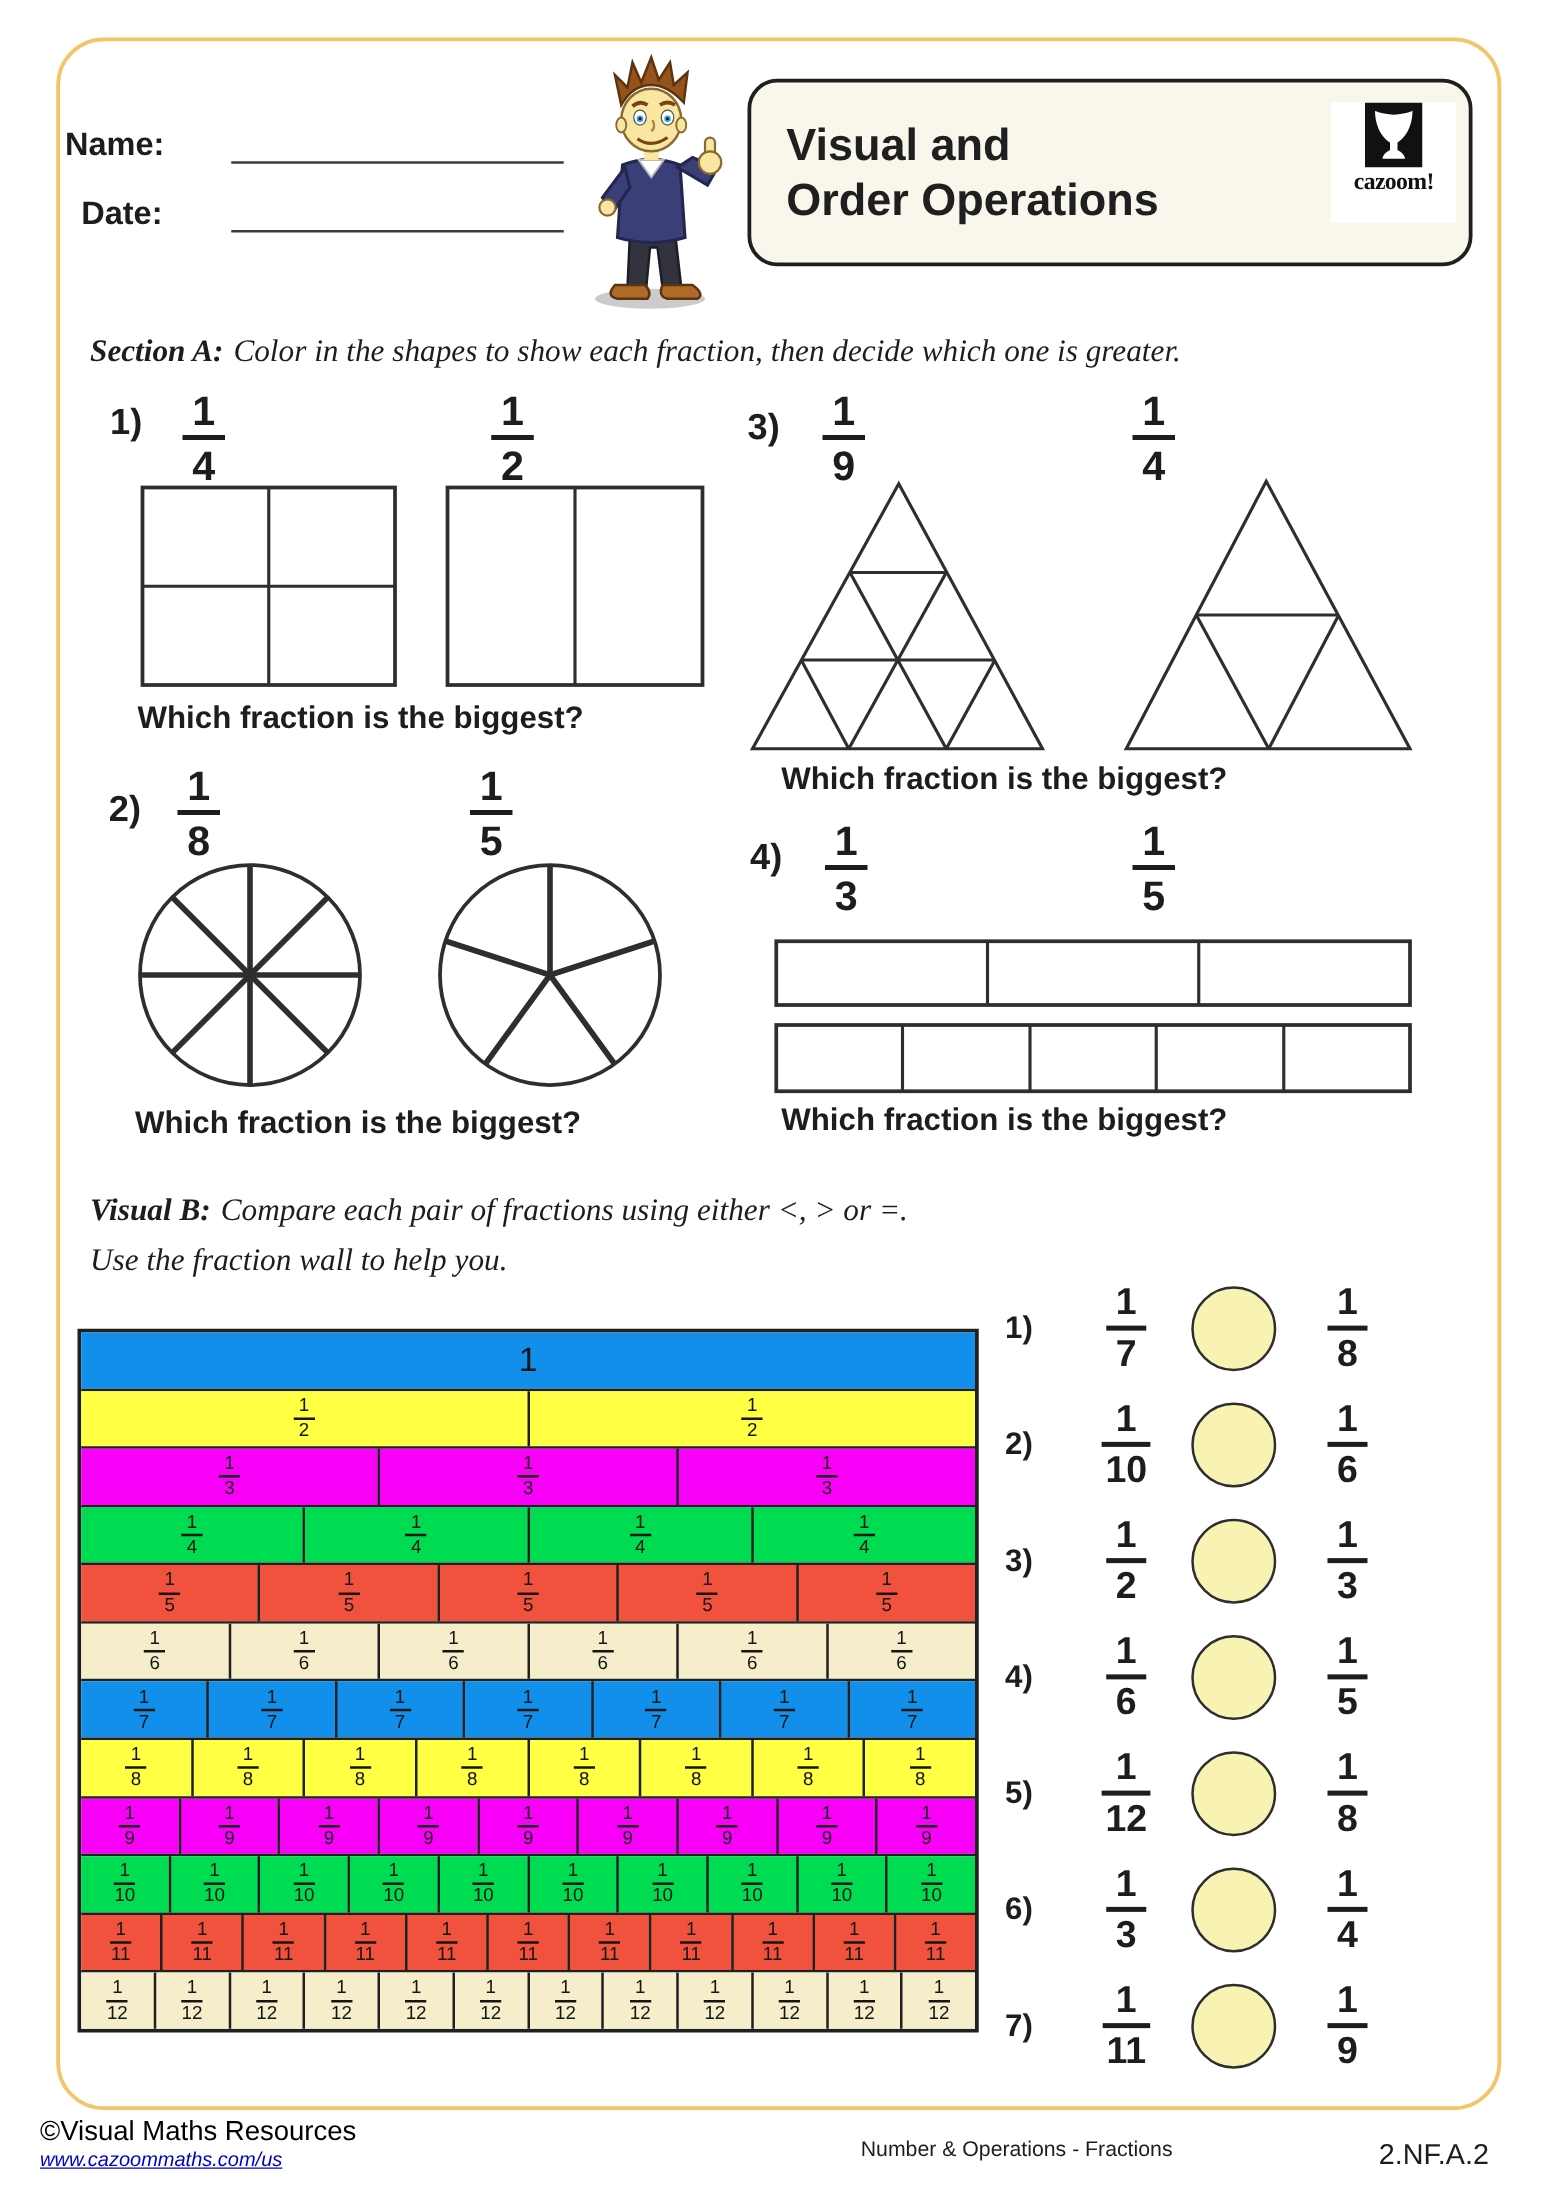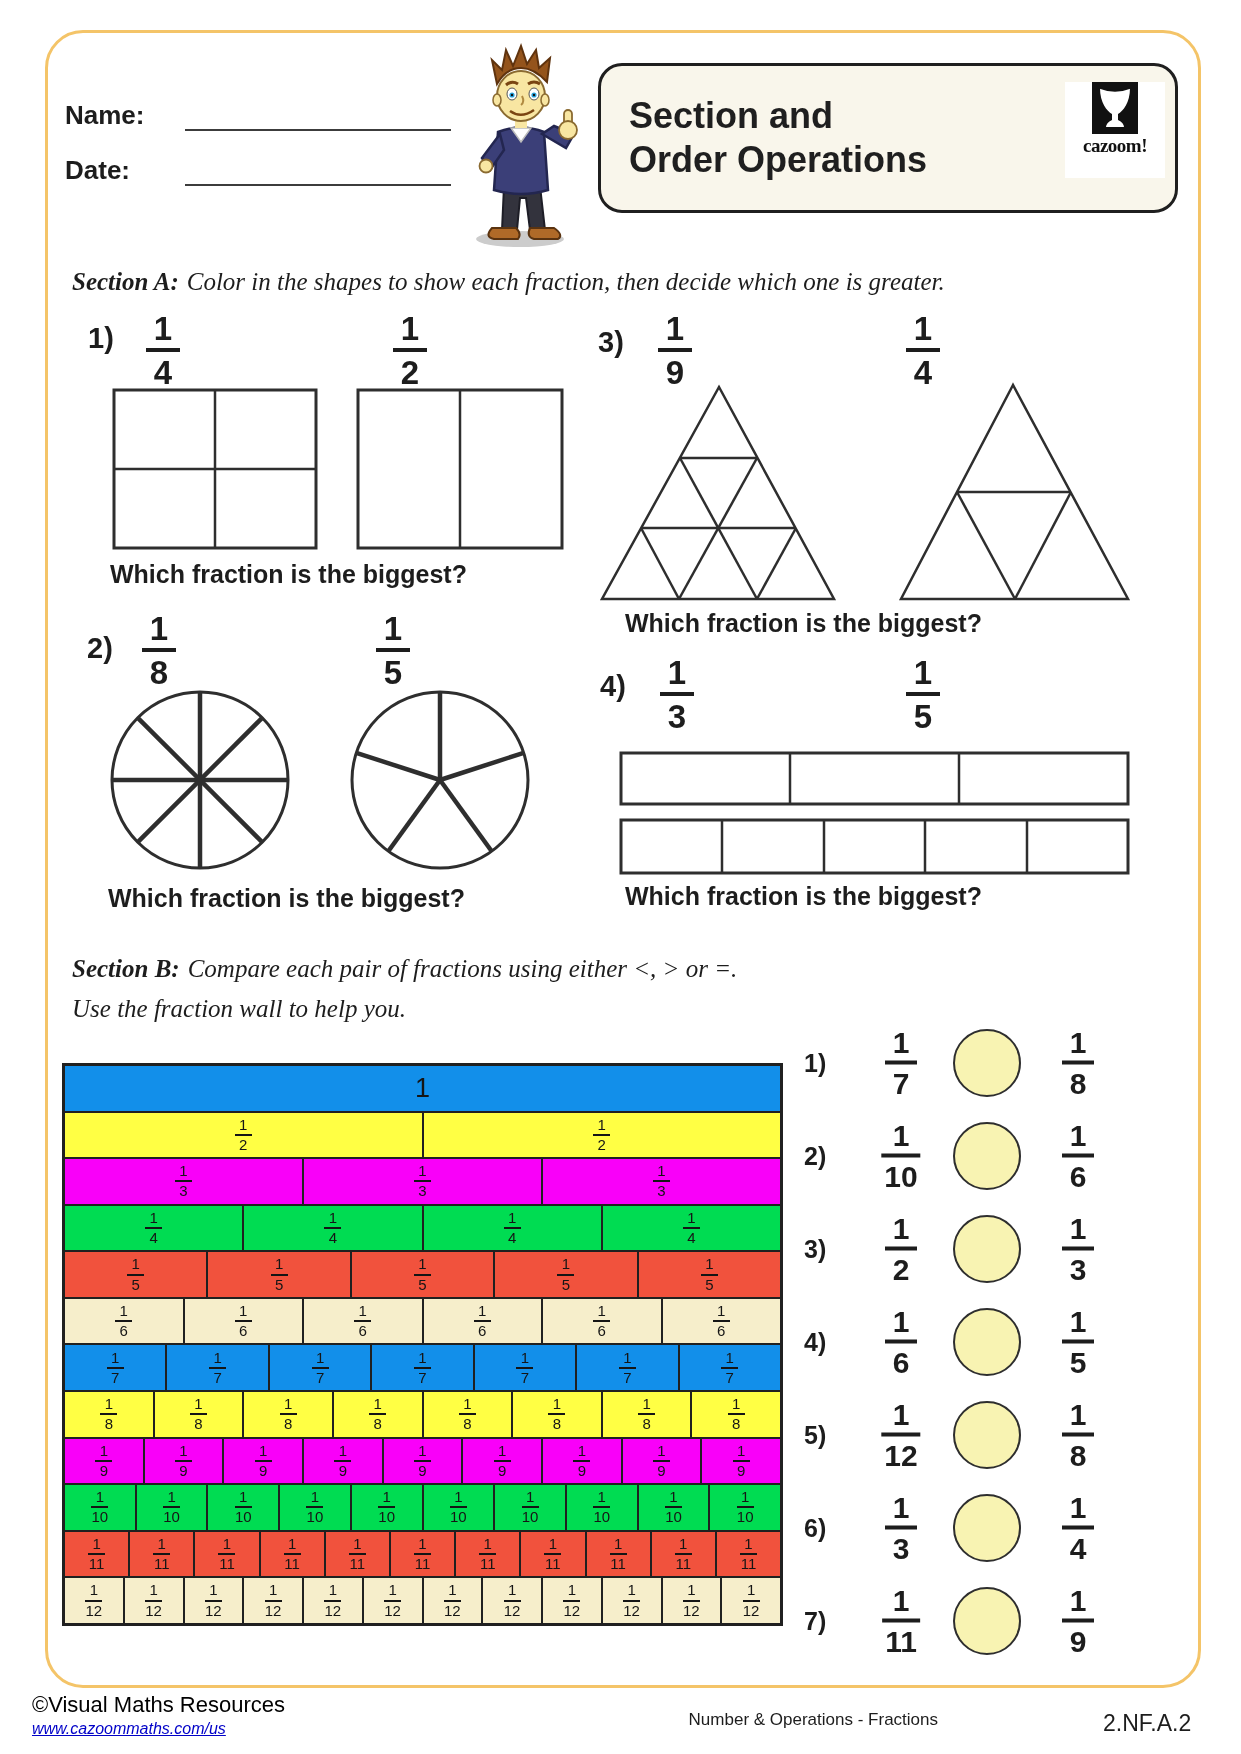--- a/index.html
+++ b/index.html
@@ -53,21 +53,21 @@
   .foot-link{position:absolute;font-size:16px;color:var(--link,#0000C8);text-decoration:underline;font-style:italic;}
   .foot-center{position:absolute;left:338px;top:1710px;width:600px;text-align:right;font-size:17px;}
   .foot-code{position:absolute;left:1103px;top:1710px;font-size:23px;}
 </style>
 </head>
 <body>
 
 <div class="page">
   <div class="frame"></div>
 
-  <span class="fieldlabel" style="left:65px;top:100px">Name:</span>
+  <span class="fieldlabel" style="left:52px;top:100px">Name:</span>
   <div class="writeline" style="left:185px;top:129px;width:266px"></div>
   <span class="fieldlabel" style="left:65px;top:155px">Date:</span>
   <div class="writeline" style="left:185px;top:184px;width:266px"></div>
 
   <svg class="shape" style="left:468px;top:38px" width="116" height="212" viewBox="0 0 116 212">
     <ellipse cx="52" cy="201" rx="44" ry="8" fill="#cccccc"></ellipse>
     <path d="M36,148 L34,192 L49,192 L52,160 L58,160 L62,192 L77,192 L72,148 Z" fill="#33333d" stroke="#1d1d26" stroke-width="2"></path>
     <path d="M24,190 q-8,9 2,11 l24,0 q4,-5 -2,-11 Z" fill="#b06a28" stroke="#5a3310" stroke-width="2"></path>
     <path d="M62,190 q-4,9 4,11 l24,0 q6,-4 -4,-11 Z" fill="#b06a28" stroke="#5a3310" stroke-width="2"></path>
     <path d="M30,94 Q53,85 76,94 L80,152 Q53,160 26,152 Z" fill="#3b3f78" stroke="#232650" stroke-width="2.5"></path>
@@ -88,21 +88,21 @@
     <ellipse cx="66" cy="56" rx="5" ry="6" fill="#ffffff" stroke="#555" stroke-width="1"></ellipse>
     <circle cx="44" cy="57" r="2.6" fill="#2aa6e0"></circle>
       <circle cx="66" cy="57" r="2.6" fill="#2aa6e0"></circle>
     <circle cx="44" cy="57" r="1.2" fill="#111"></circle>
       <circle cx="66" cy="57" r="1.2" fill="#111"></circle>
     <path d="M54,58 q3,6 -1,9" fill="none" stroke="#b08a40" stroke-width="2"></path>
     <path d="M42,73 Q53,81 66,72" fill="none" stroke="#7a4512" stroke-width="2.5"></path>
   </svg>
 
   <div class="titlebox">
-    <div class="titleline" style="top:32px">Section and</div>
+    <div class="titleline" style="top:32px">Visual and</div>
     <div class="titleline" style="top:76px">Order Operations</div>
     <div class="logo">
       <svg width="46" height="52" viewBox="0 0 46 52">
         <rect x="0" y="0" width="46" height="52" fill="#111111"></rect>
         <path d="M8,6 C8,21 15,29 20,32 L20,38 C16,40 14,42.5 14,45 L32,45 C32,42.5 30,40 26,38 L26,32 C31,29 38,21 38,6 C28,10 18,10 8,6 Z" fill="#ffffff"></path>
         <path d="M8,6 Q23,12 38,6" fill="none" stroke="#111" stroke-width="1.5"></path>
       </svg>
       <div class="logotext">cazoom!</div>
     </div>
   </div>
@@ -212,21 +212,21 @@
       <rect x="2" y="69" width="507" height="53" stroke-width="3"></rect>
       <line x1="103" y1="69" x2="103" y2="122" stroke-width="2.5"></line>
       <line x1="205" y1="69" x2="205" y2="122" stroke-width="2.5"></line>
       <line x1="306" y1="69" x2="306" y2="122" stroke-width="2.5"></line>
       <line x1="408" y1="69" x2="408" y2="122" stroke-width="2.5"></line>
     </g>
   </svg>
   <span class="qtext" style="left:625px;top:882px">Which fraction is the biggest?</span>
 
   <div class="secheading" style="left:72px;top:955px">
-    <b>Section B:</b><span>Compare each pair of fractions using either &lt;, &gt; or =.</span>
+    <b>Visual B:</b><span>Compare each pair of fractions using either &lt;, &gt; or =.</span>
   </div>
   <div class="secheading" style="left:72px;top:995px">Use the fraction wall to help you.</div>
 
   <div class="wall">
       <div class="wall-row">
         <div class="wall-cell" style="background: rgb(18, 143, 234);">
           <span class="wwhole">1</span>
         </div>
       </div>
       <div class="wall-row">

